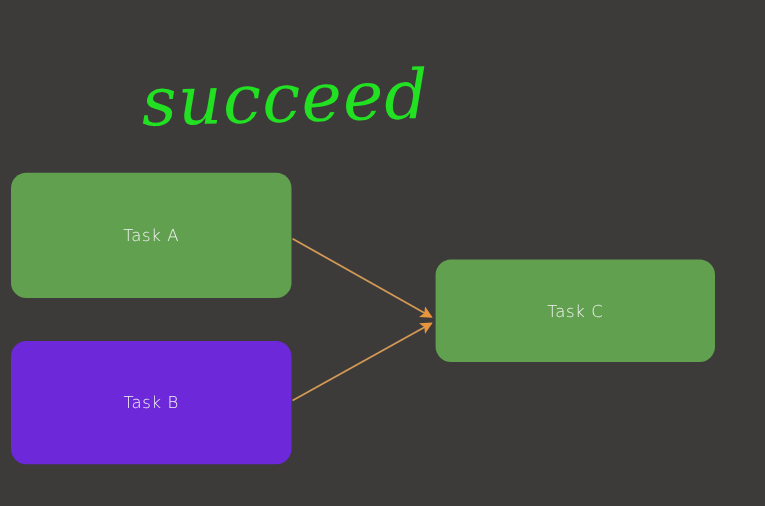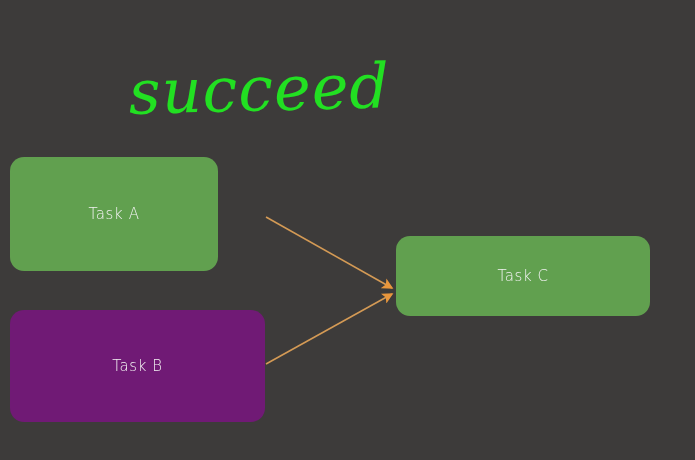--- a/index.html
+++ b/index.html
@@ -59,36 +59,36 @@
   .node-label {
     color: #f2f2f2;
     font-size: 15px;
     font-family: "DejaVu Sans", sans-serif;
     font-weight: 300;
     letter-spacing: 0.6px;
   }
   #node-a {
     left: 10px;
     top: 157px;
-    width: 208px;
+    width: 255px;
     height: 114px;
     background: #61a04f;
   }
   #node-b {
     left: 10px;
     top: 310px;
     width: 255px;
     height: 112px;
     background: #f86b82;
   }
   #node-c {
     left: 396px;
     top: 236px;
     width: 254px;
-    height: 80px;
+    height: 93px;
     background: #61a04f;
   }
   #edges {
     position: absolute;
     left: 0;
     top: 0;
     width: 695px;
     height: 460px;
     pointer-events: none;
   }
@@ -108,21 +108,21 @@
       </marker>
     </defs>
     <line x1="266" y1="217" x2="392" y2="288" stroke="#d49a55" stroke-width="1.6" marker-end="url(#arrowhead)"></line>
     <line x1="266" y1="364" x2="392" y2="294" stroke="#d49a55" stroke-width="1.6" marker-end="url(#arrowhead)"></line>
   </svg>
 
   <div class="node" id="node-a" style="background: rgb(97, 160, 79);">
     <span class="node-label" style="color: rgb(242, 242, 242);">Task A</span>
   </div>
 
-  <div class="node" id="node-b" style="background: #701a75;">
+  <div class="node" id="node-b" style="background: #6d28d9;">
     <span class="node-label" style="color: rgb(242, 242, 242);">Task B</span>
   </div>
 
   <div class="node" id="node-c" style="background: rgb(97, 160, 79);">
     <span class="node-label" style="color: rgb(242, 242, 242);">Task C</span>
   </div>
 
 </div>
 
 </body></html>

